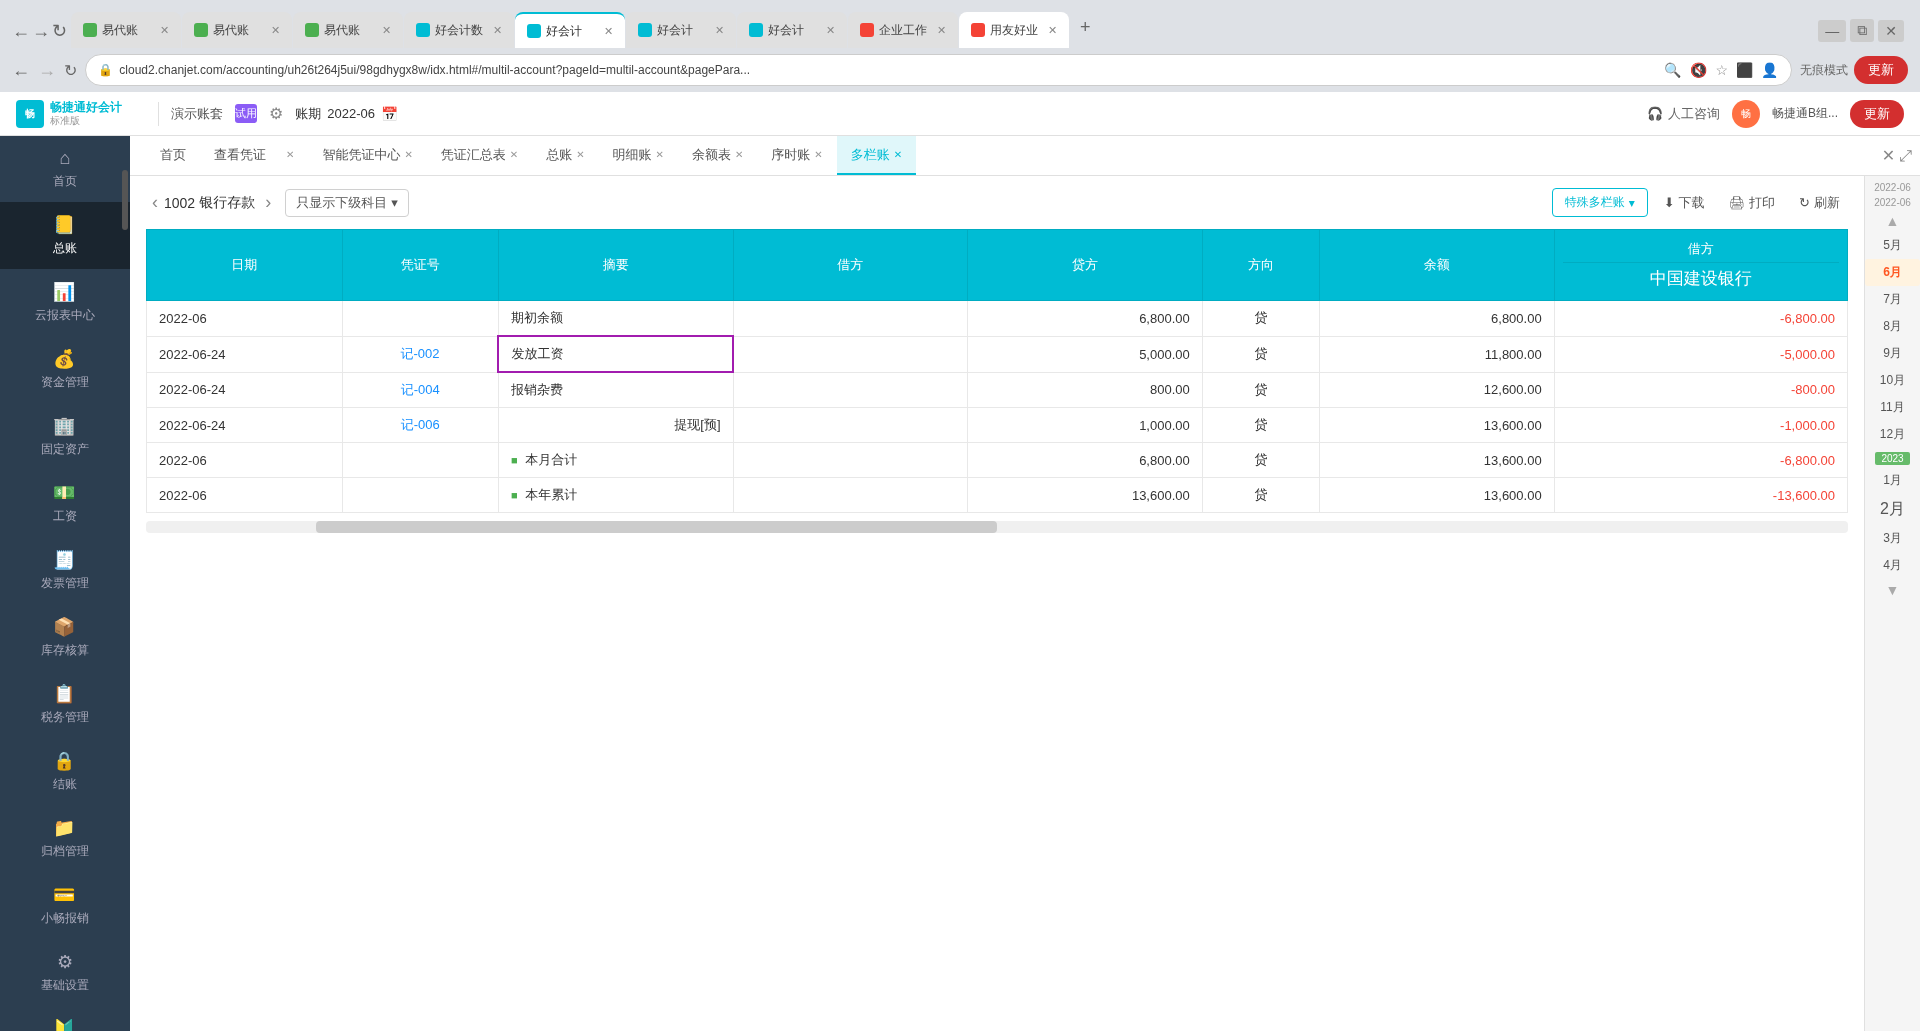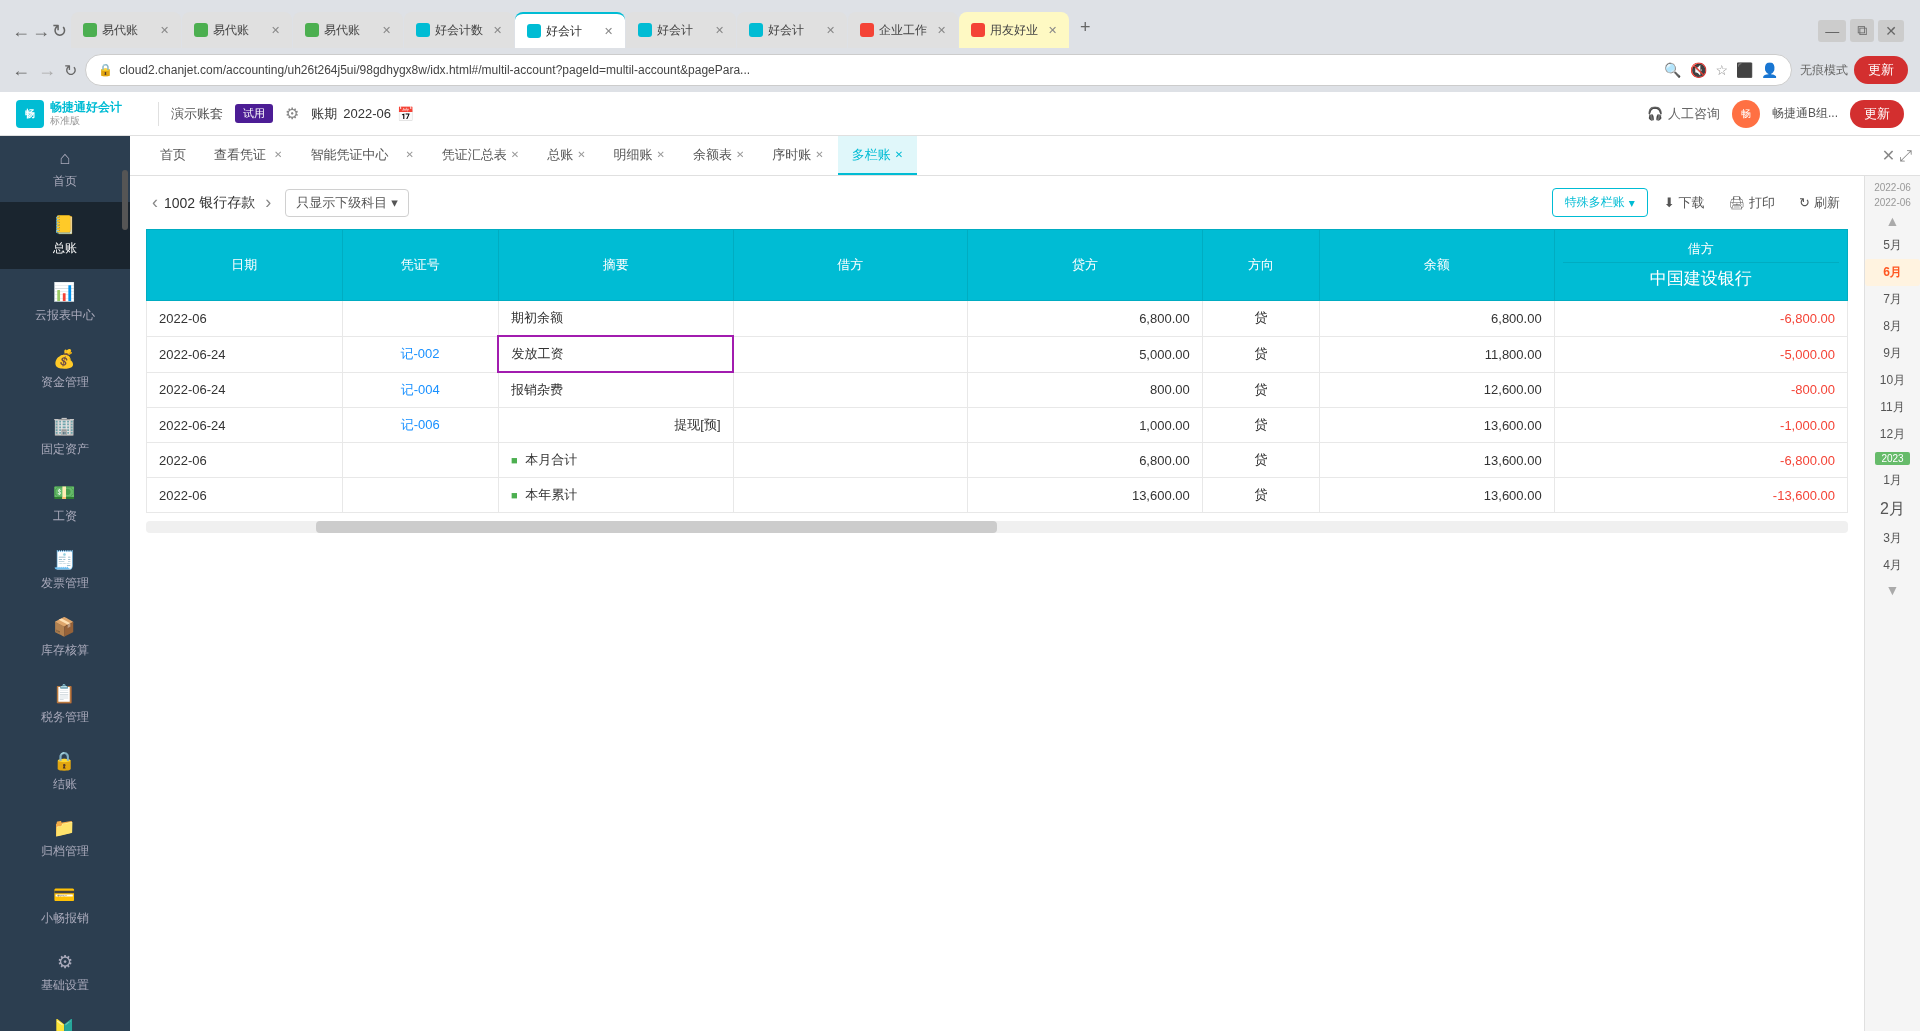--- a/index.html
+++ b/index.html
@@ -48,21 +48,21 @@
   <div style="display:flex;align-items:center;padding:6px 12px;background:#e0e0e0;border-radius:8px 8px 0 0;font-size:12px;color:#444;cursor:pointer;gap:5px;min-width:110px;height:36px;margin-right:1px;">
     <span style="width:14px;height:14px;background:#00bcd4;border-radius:3px;display:inline-block;"></span>
     <span>好会计</span>
     <span style="margin-left:auto;color:#888;font-size:11px;">✕</span>
   </div>
   <div style="display:flex;align-items:center;padding:6px 12px;background:#e0e0e0;border-radius:8px 8px 0 0;font-size:12px;color:#444;cursor:pointer;gap:5px;min-width:110px;height:36px;margin-right:1px;">
     <span style="width:14px;height:14px;background:#f44336;border-radius:3px;display:inline-block;"></span>
     <span>企业工作</span>
     <span style="margin-left:auto;color:#888;font-size:11px;">✕</span>
   </div>
-  <div style="display:flex;align-items:center;padding:6px 12px;background:#fef9c3;border-radius:8px 8px 0 0;font-size:12px;color:#444;cursor:pointer;gap:5px;min-width:110px;height:36px;margin-right:1px;">
+  <div style="display:flex;align-items:center;padding:6px 12px;background:#ffffff;border-radius:8px 8px 0 0;font-size:12px;color:#444;cursor:pointer;gap:5px;min-width:110px;height:36px;margin-right:1px;">
     <span style="width:14px;height:14px;background:#f44336;border-radius:3px;display:inline-block;"></span>
     <span>用友好业</span>
     <span style="margin-left:auto;color:#888;font-size:11px;">✕</span>
   </div>
   <div style="padding:6px 10px;cursor:pointer;color:#666;font-size:18px;margin-bottom:4px;">+</div>
 
   <div style="margin-left:auto;display:flex;align-items:center;gap:4px;padding:0 8px;margin-bottom:6px;">
     <span style="font-size:14px;color:#666;cursor:pointer;padding:3px 7px;background:#ccc;border-radius:3px;">—</span>
     <span style="font-size:14px;color:#666;cursor:pointer;padding:3px 7px;background:#ccc;border-radius:3px;">⧉</span>
     <span style="font-size:14px;color:#666;cursor:pointer;padding:3px 7px;background:#ccc;border-radius:3px;">✕</span>
@@ -95,21 +95,21 @@
     <div style="width:28px;height:28px;background:#00bcd4;border-radius:4px;display:flex;align-items:center;justify-content:center;">
       <span style="color:white;font-size:10px;font-weight:bold;">畅</span>
     </div>
     <div>
       <div style="font-size:12px;font-weight:bold;color:#00bcd4;line-height:1.2;">畅捷通好会计</div>
       <div style="font-size:10px;color:#999;line-height:1.2;">标准版</div>
     </div>
   </div>
   <div style="width:1px;height:24px;background:#e0e0e0;"></div>
   <div style="font-size:13px;color:#555;">演示账套</div>
-  <span style="background:#4c1d95;color:white;font-size:11px;padding:2px 8px;border-radius:3px;">试用</span>
+  <span style="background:#8b5cf6;color:white;font-size:11px;padding:2px 0;border-radius:3px;">试用</span>
   <span style="font-size:16px;color:#888;cursor:pointer;">⚙</span>
   <div style="display:flex;align-items:center;gap:6px;font-size:13px;">
     <span>账期</span>
     <span style="font-weight:500;">2022-06</span>
     <span style="font-size:14px;cursor:pointer;">📅</span>
   </div>
   <div style="margin-left:auto;display:flex;align-items:center;gap:12px;">
     <div style="display:flex;align-items:center;gap:4px;cursor:pointer;color:#666;font-size:13px;">
       <span>🎧</span>
       <span>人工咨询</span>
@@ -184,25 +184,25 @@
     </div>
 
   </div>
 
   <div style="flex:1;display:flex;flex-direction:column;overflow:hidden;">
 
     <div style="background:#fff;border-bottom:1px solid #e0e0e0;display:flex;align-items:center;height:40px;padding:0 0 0 16px;overflow:hidden;">
       <div style="padding:8px 14px;font-size:13px;color:#555;cursor:pointer;border-bottom:2px solid transparent;white-space:nowrap;display:flex;align-items:center;gap:4px;height:100%;">
         <span>首页</span>
       </div>
-      <div style="padding:8px 14px;font-size:13px;color:#555;cursor:pointer;border-bottom:2px solid transparent;white-space:nowrap;display:flex;align-items:center;gap:8px;height:100%;">
+      <div style="padding:8px 14px;font-size:13px;color:#555;cursor:pointer;border-bottom:2px solid transparent;white-space:nowrap;display:flex;align-items:center;gap:20px;height:100%;">
         <span>查看凭证</span>
         <span style="font-size:10px;color:#999;">✕</span>
       </div>
-      <div style="padding:8px 14px;font-size:13px;color:#555;cursor:pointer;border-bottom:2px solid transparent;white-space:nowrap;display:flex;align-items:center;gap:17px;height:100%;">
+      <div style="padding:8px 14px;font-size:13px;color:#555;cursor:pointer;border-bottom:2px solid transparent;white-space:nowrap;display:flex;align-items:center;gap:4px;height:100%;">
         <span>智能凭证中心</span>
         <span style="font-size:10px;color:#999;">✕</span>
       </div>
       <div style="padding:8px 14px;font-size:13px;color:#555;cursor:pointer;border-bottom:2px solid transparent;white-space:nowrap;display:flex;align-items:center;gap:4px;height:100%;">
         <span>凭证汇总表</span>
         <span style="font-size:10px;color:#999;">✕</span>
       </div>
       <div style="padding:8px 14px;font-size:13px;color:#555;cursor:pointer;border-bottom:2px solid transparent;white-space:nowrap;display:flex;align-items:center;gap:4px;height:100%;">
         <span>总账</span>
         <span style="font-size:10px;color:#999;">✕</span>

